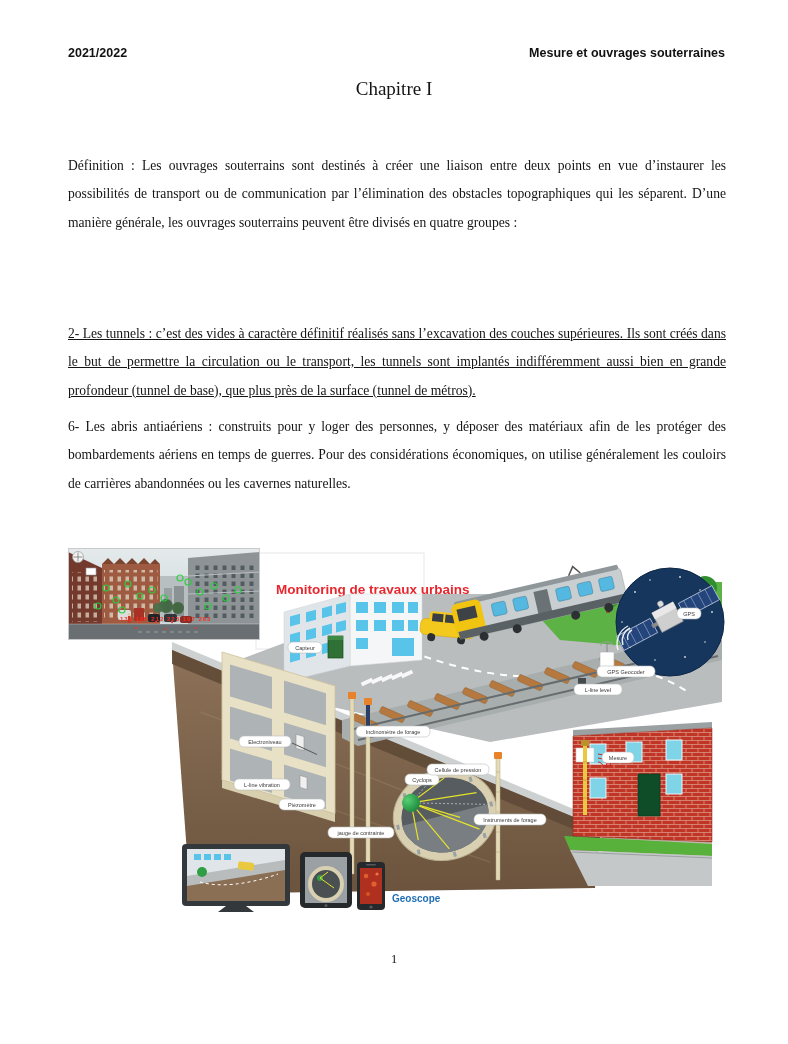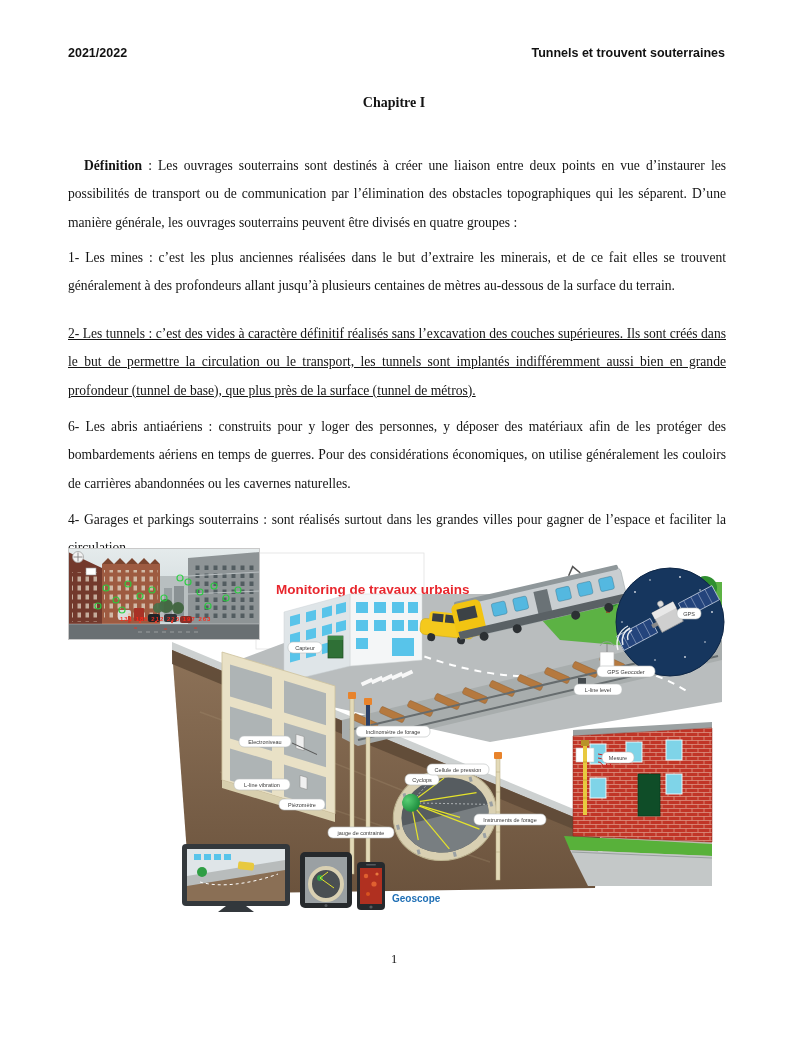--- a/index.html
+++ b/index.html
@@ -1,54 +1,52 @@
 <!DOCTYPE html>
 <html><head>
 <meta charset="utf-8">
 <style>
   html,body{margin:0;padding:0;background:#ffffff;}
   .page{position:relative;width:788px;height:1044px;background:#fff;overflow:hidden;
         font-family:"Liberation Serif",serif;color:#141414;}
   .hdr{position:absolute;top:46px;font:bold 12.5px "Liberation Sans",sans-serif;color:#111;}
   .hdr-left{left:68px;}
   .hdr-right{right:63px;}
-  .doc-title{position:absolute;top:95px;left:0;width:100%;text-align:center;
-             font-weight:bold;font-size:14px;}
+  .doc-title{position:absolute;top:78px;left:0;width:100%;text-align:center;
+             font-weight:normal;font-size:19px;}
   .para{position:absolute;left:68px;width:658px;font-size:13.6px;line-height:28.5px;
         text-align:justify;}
   #p-def{top:138px;}
   #p-item1{top:230px;}
   #p-item2{top:306px;text-decoration:underline;}
   #p-item3{top:399px;}
   #p-item4{top:492px;}
-  .def-label{font-weight:bold;margin-left:16px;}
+  .def-label{font-weight:normal;}
   .illu{position:absolute;left:160px;top:552px;width:565px;height:360px;z-index:1;}
   .photo{position:absolute;left:68px;top:548px;width:192px;height:92px;z-index:3;}
   .pagenum{position:absolute;top:952px;left:0;width:100%;text-align:center;
            font-size:12.5px;}
   svg text{font-family:"Liberation Sans",sans-serif;}
   .pill rect{fill:#ffffff;stroke:#b9bdbd;stroke-width:0.6;}
   .pill text{font-size:5.5px;fill:#3a3a3a;text-anchor:middle;}
 </style>
 </head>
 <body>
 
 <div class="page">
 
   <div class="hdr hdr-left">2021/2022</div>
-  <div class="hdr hdr-right">Tunnels et trouvent souterraines</div>
+  <div class="hdr hdr-right">Mesure et ouvrages souterraines</div>
 
   <div class="doc-title">Chapitre I</div>
 
   <p class="para" id="p-def"><span class="def-label">Définition</span><span> : Les ouvrages souterrains sont destinés à créer une liaison entre deux points en vue d’instaurer les possibilités de transport ou de communication par l’élimination des obstacles topographiques qui les séparent. D’une manière générale, les ouvrages souterrains peuvent être divisés en quatre groupes :</span></p>
 
-  <p class="para" id="p-item1">1- Les mines : c’est les plus anciennes réalisées dans le but d’extraire les minerais, et de ce fait elles se trouvent généralement à des profondeurs allant jusqu’à plusieurs centaines de mètres au-dessous de la surface du terrain.</p>
   <p class="para" id="p-item2">2- Les tunnels : c’est des vides à caractère définitif réalisés sans l’excavation des couches supérieures. Ils sont créés dans le but de permettre la circulation ou le transport, les tunnels sont implantés indifféremment aussi bien en grande profondeur (tunnel de base), que plus près de la surface (tunnel de métros).</p>
   <p class="para" id="p-item3">6- Les abris antiaériens : construits pour y loger des personnes, y déposer des matériaux afin de les protéger des bombardements aériens en temps de guerres. Pour des considérations économiques, on utilise généralement les couloirs de carrières abandonnées ou les cavernes naturelles.</p>
-  <p class="para" id="p-item4">4- Garages et parkings souterrains : sont réalisés surtout dans les grandes villes pour gagner de l’espace et faciliter la circulation.</p>
 
   <svg class="illu" viewBox="0 0 565 360">
     <defs>
       <linearGradient id="earthGrad" x1="0" y1="0" x2="0" y2="1">
         <stop offset="0" stop-color="#8d7258"></stop>
           <stop offset="1" stop-color="#6b533d"></stop>
       </linearGradient>
       <pattern id="brick" width="12" height="8" patternUnits="userSpaceOnUse">
         <rect width="12" height="8" fill="#c13527"></rect>
         <path d="M0 0.5h12 M0 4.5h12 M4 0.5v4 M10 4.5v4" stroke="#e0a08f" stroke-width="0.7" fill="none"></path>

